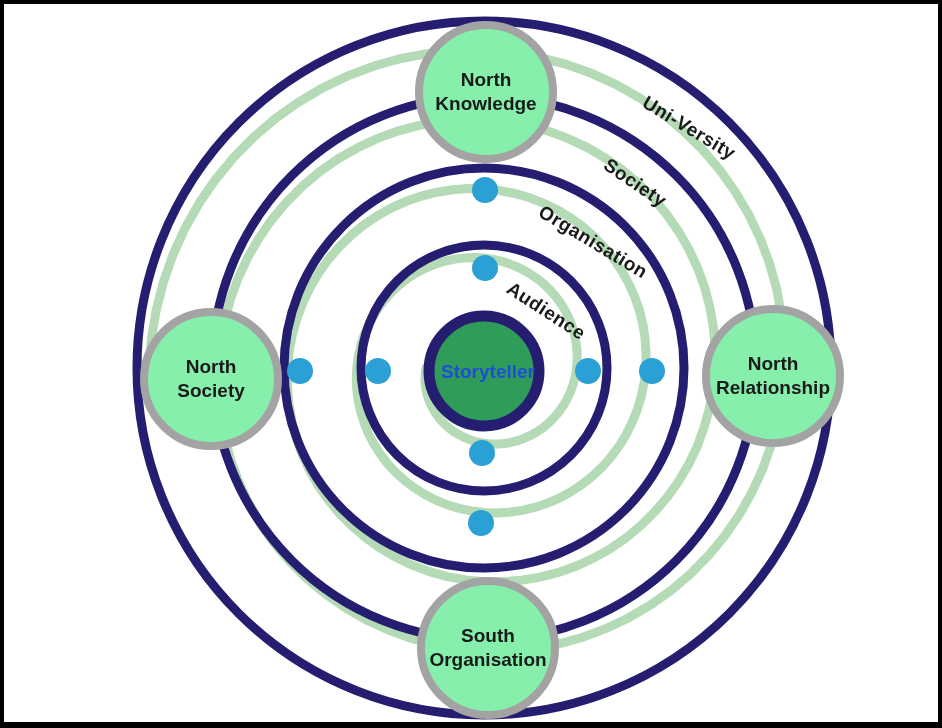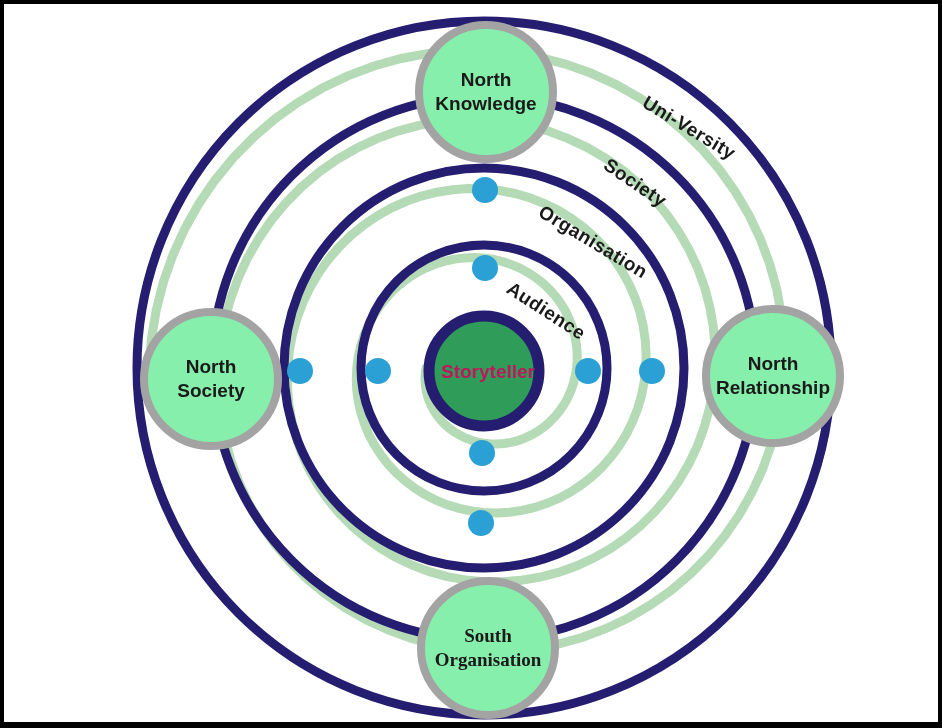--- a/index.html
+++ b/index.html
@@ -31,35 +31,35 @@
   }
   .node-line {
     font-size: 19px;
     font-weight: bold;
     color: #1a1a1a;
     line-height: 1.25;
     white-space: nowrap;
   }
   #node-north { left: 338px; top: -56px;  }
   #node-east  { left: 625px; top: 228px; }
-  #node-south { left: 340px; top: 500px; font-family: Liberation Serif, serif; }
+  #node-south { left: 340px; top: 500px; }
   #node-west  { left: 63px;  top: 231px; }
   
   #node-north { left: 411px; top: 17px;  }
   #node-east  { left: 698px; top: 301px; }
   #node-south { left: 413px; top: 573px; }
   #node-west  { left: 136px; top: 304px; }
 
   #center-label {
     position: absolute;
     left: 484px; top: 368px;
     transform: translate(-50%, -50%);
     font-size: 19px;
     font-weight: bold;
-    color: #be185d;
+    color: #1d4ed8;
     white-space: nowrap;
   }
 
   .ring-label {
     position: absolute;
     font-size: 19px;
     font-weight: bold;
     color: #1a1a1a;
     letter-spacing: 0.5px;
     white-space: nowrap;

